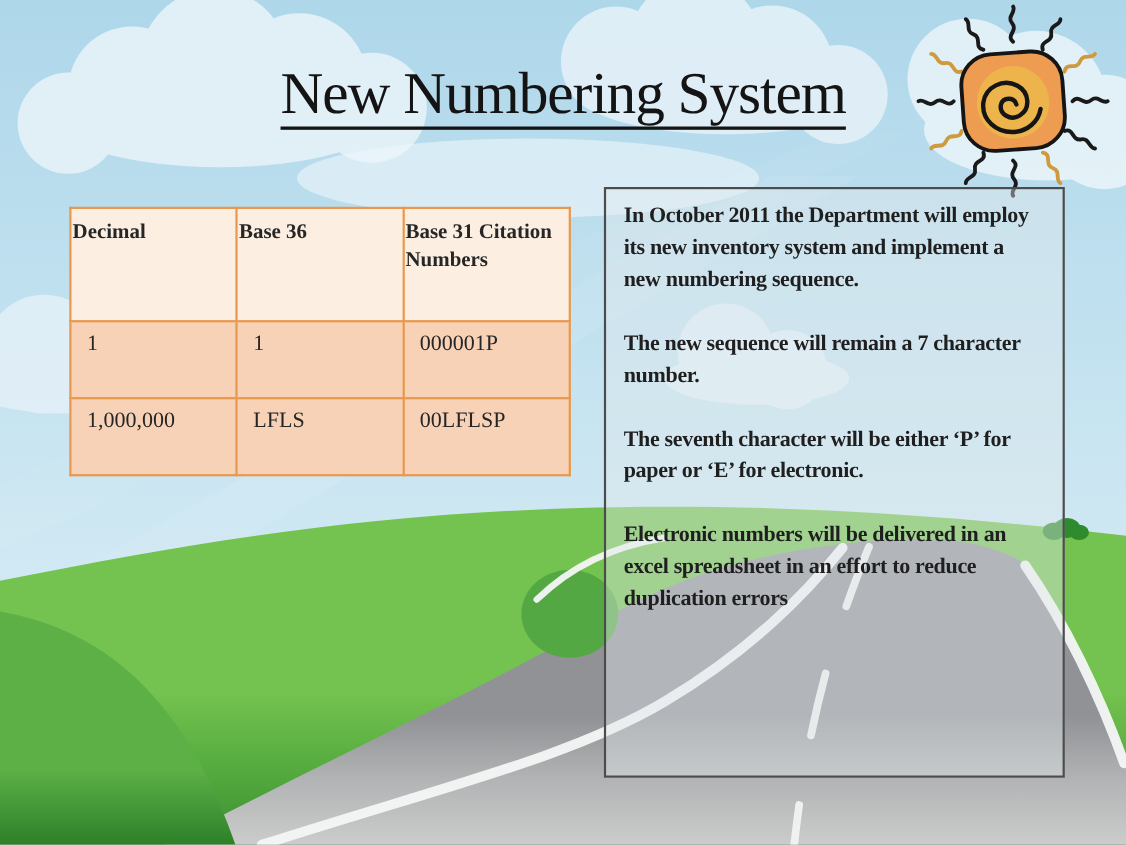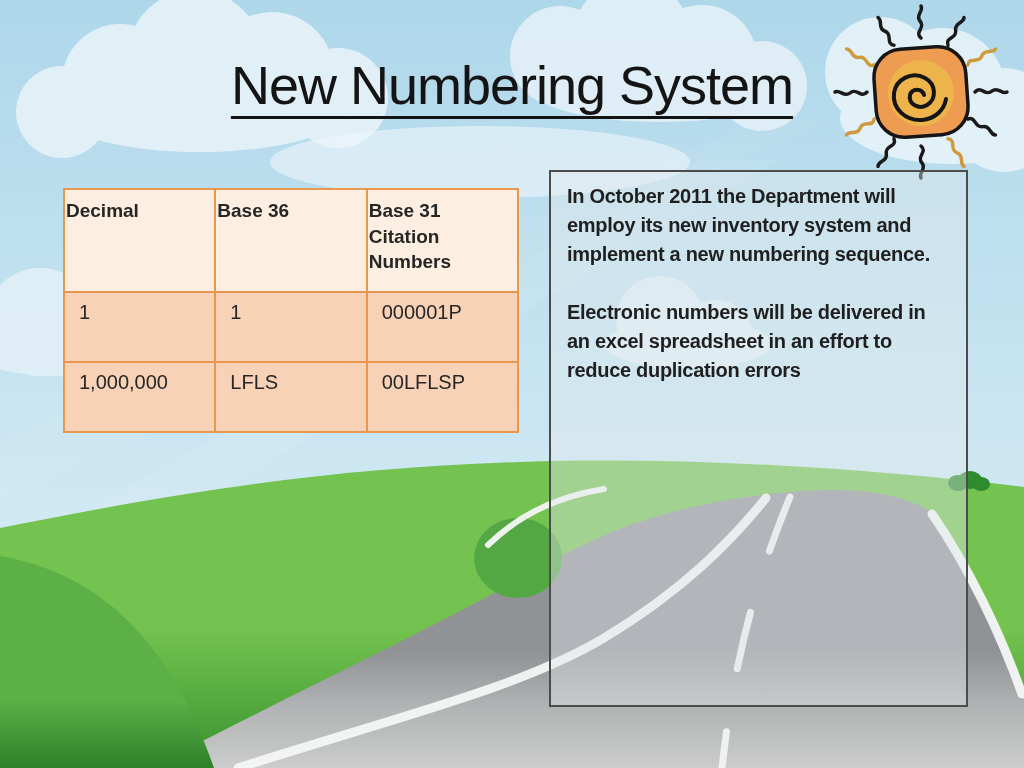--- a/index.html
+++ b/index.html
@@ -1,18 +1,18 @@
 <!DOCTYPE html>
 <html><head>
 <meta charset="utf-8">
 <style>
   html,body{margin:0;padding:0;background:#666;}
   .slide{
     position:relative;width:1024px;height:768px;overflow:hidden;
-    font-family:Liberation Sans, sans-serif;
+    font-family:Liberation Serif, serif;
     background:#f0abfc;
   }
   svg.scene{position:absolute;inset:0;display:block;}
 
   
   .title{
     position:absolute;top:54px;left:0;width:100%;margin:0;
     text-align:center;font-size:54px;font-weight:400;letter-spacing:-1px;
     color:#141414;z-index:3;
   }
@@ -193,16 +193,18 @@
         <tr class="dark">
           <td>1,000,000</td>
           <td>LFLS</td>
           <td>00LFLSP</td>
         </tr>
       </tbody>
   </table>
 
   <div class="info-box" id="info-box">
       <p>In October 2011 the Department will employ its new inventory system and implement a new numbering sequence.</p>
+      <p>The new sequence will remain a 7 character number.</p>
+      <p>The seventh character will be either ‘P’ for paper or ‘E’ for electronic.</p>
       <p>Electronic numbers will be delivered in an excel spreadsheet in an effort to reduce duplication errors</p>
     </div>
 
 </div>
 
 </body></html>

